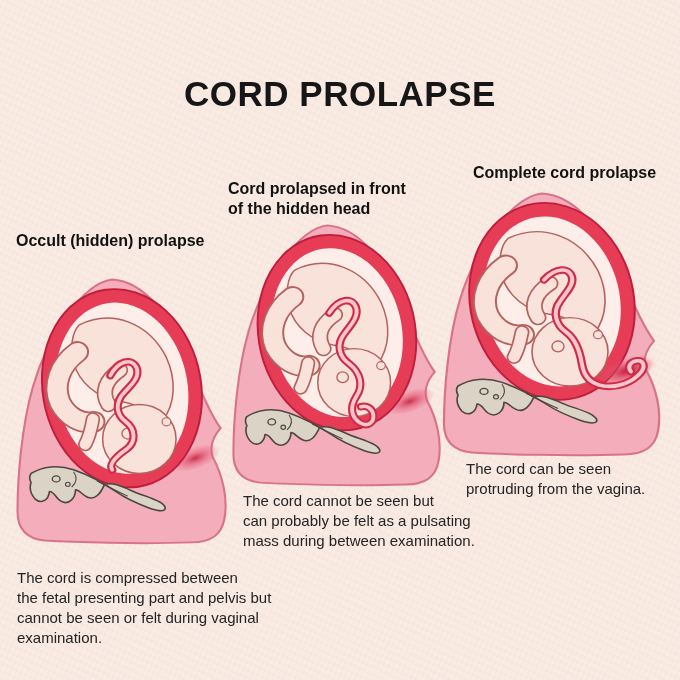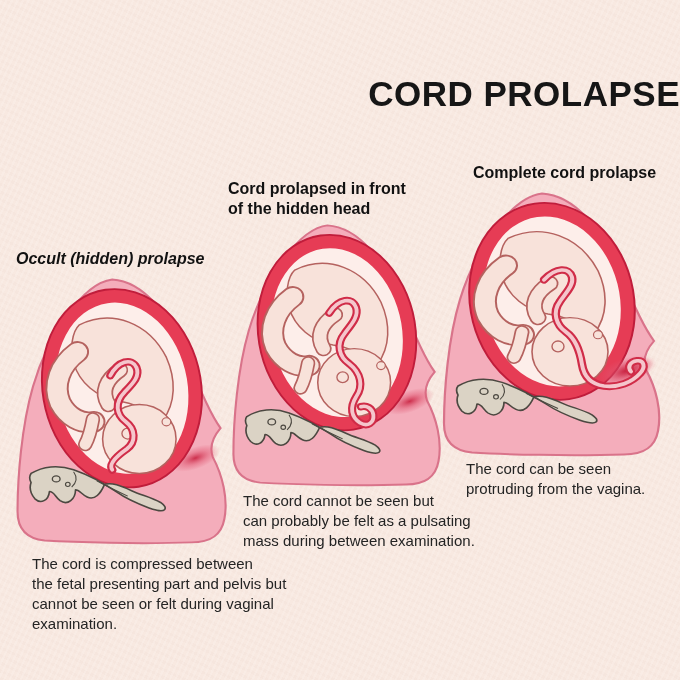--- a/index.html
+++ b/index.html
@@ -11,35 +11,35 @@
   }
   
   .paper-texture{
     position:absolute;inset:0;pointer-events:none;opacity:.5;
     background:
       repeating-linear-gradient(115deg, rgba(255,255,255,.25) 0 2px, rgba(0,0,0,0) 2px 5px),
       repeating-linear-gradient(25deg, rgba(214,178,166,.10) 0 3px, rgba(0,0,0,0) 3px 7px);
   }
   .page-title{
     position:absolute;top:74px;left:0;width:680px;
-    text-align:right;font-size:35px;font-weight:700;letter-spacing:.5px;
+    text-align:center;font-size:35px;font-weight:700;letter-spacing:.5px;
     color:#161616;
   }
   .panel-label{
     position:absolute;font-size:16px;font-weight:700;line-height:1.25;
     color:#111;white-space:pre-line;
   }
   .panel-desc{
     position:absolute;font-size:15px;font-weight:400;line-height:1.34;
     color:#242424;white-space:pre-line;
   }
-  .label-1{left:16px;top:249px;width:250px;font-style:italic;}
+  .label-1{left:16px;top:231px;width:250px;}
   .label-2{left:228px;top:179px;width:220px;}
   .label-3{left:473px;top:163px;width:220px;}
-  .desc-1{left:17px;top:554px;width:305px;margin-left:15px;}
+  .desc-1{left:17px;top:568px;width:305px;}
   .desc-2{left:243px;top:491px;width:265px;}
   .desc-3{left:466px;top:459px;width:220px;}
   .illus{position:absolute;}
   .illus-1{left:4px;top:274px;width:232px;height:272px;}
   .illus-2{left:220px;top:220px;width:230px;height:268px;}
   .illus-3{left:430px;top:188px;width:240px;height:270px;}
 </style>
 </head>
 <body style="background: rgb(248, 233, 225);">
 

